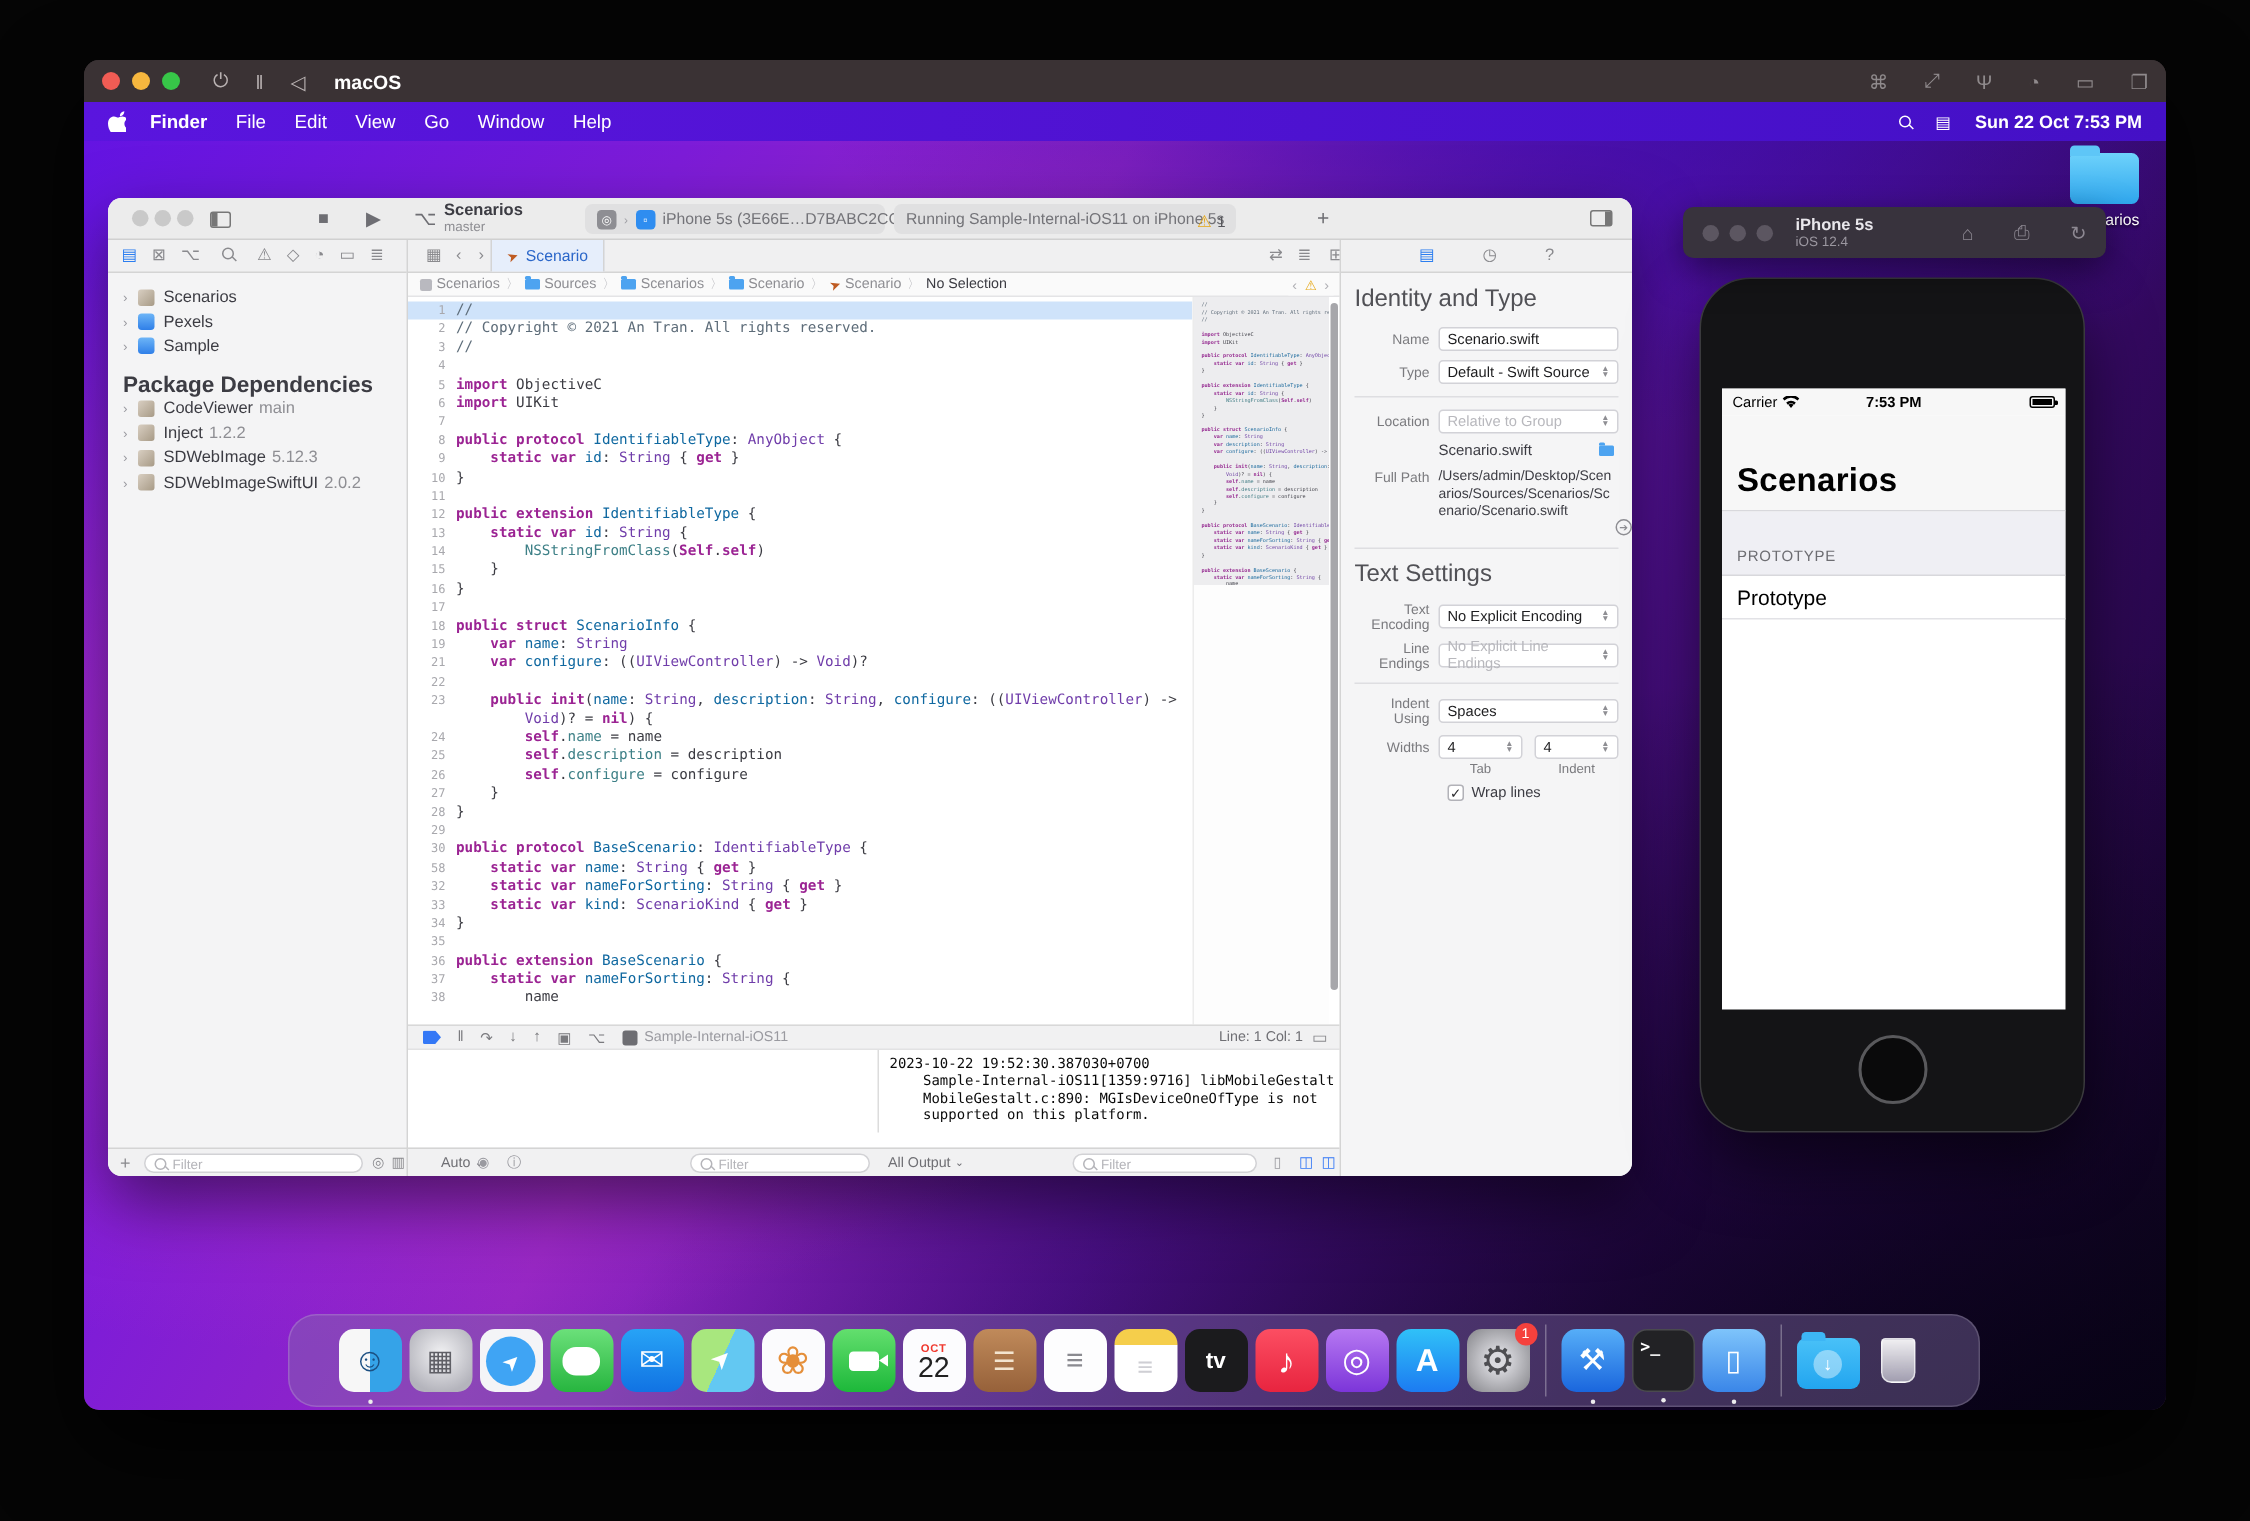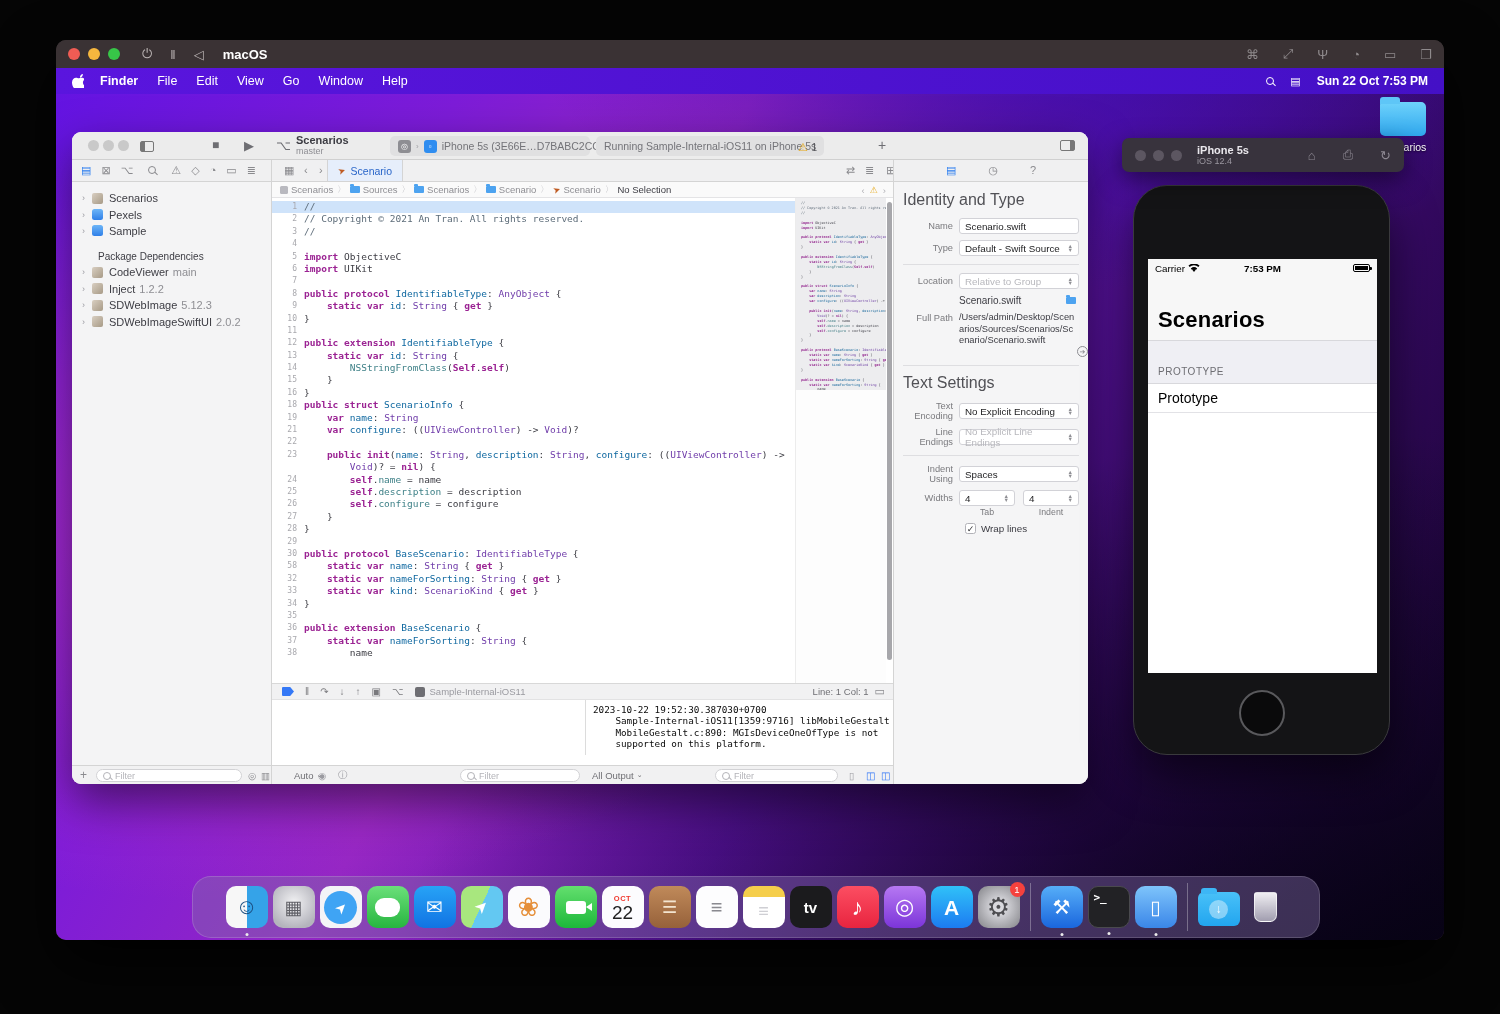--- a/index.html
+++ b/index.html
@@ -69,21 +69,21 @@
   .mini-folder{display:inline-block;width:10px;height:7px;background:#4da3f0;border-radius:1px;margin-right:3px;position:relative}
   .mini-folder::before{content:"";position:absolute;top:-2px;left:0;width:4px;height:2px;background:#4da3f0;border-radius:1px 1px 0 0}
 
   
   .navlist{position:absolute;left:0;top:50px;width:199px;height:583px;background:#f4f4f5;padding-top:8px;overflow:hidden}
   .nav-row{height:16.4px;display:flex;align-items:center;padding-left:10px;font-size:11px;color:#3c3c43;white-space:nowrap}
   .nav-dis{color:#9a9aa0;font-size:9px;width:10px;flex:none}
   .nav-cube{width:11px;height:11px;border-radius:2px;background:linear-gradient(135deg,#d9cfc2,#a79a86);margin-right:6px;flex:none}
   .nav-app{width:11px;height:11px;border-radius:2.5px;background:linear-gradient(180deg,#6db5f7,#2f7fe8);margin-right:6px;flex:none}
   .nav-ver{color:#8e8e93;margin-left:4px}
-  .nav-header{height:16px;display:flex;align-items:center;padding-left:26px;font-size:10px;font-weight:normal;color:#3c3c43;margin-top:9px}
+  .nav-header{height:16px;display:flex;align-items:center;padding-left:10px;font-size:15px;font-weight:bold;color:#3c3c43;margin-top:9px}
 
   
   .code{position:absolute;left:200px;top:66px;width:523px;height:485px;background:#fff;font-family:"DejaVu Sans Mono",monospace;font-size:9.5px;line-height:12.4px;overflow:hidden;padding-top:3px}
   .code-row{display:flex;height:12.4px;white-space:pre}
   .code-row.hl{background:#cfe3fa}
   .code-ln{width:32px;text-align:right;padding-right:7px;color:#a8a8ad;font-size:8px;flex:none}
   .code-tx{flex:1;overflow:hidden}
   .cm{color:#5d6c79}.kw{color:#9b2393;font-weight:bold}.tp{color:#0f68a0}.sd{color:#703daa}.mb{color:#3e8087}
 
   .minimap{position:absolute;left:723px;top:66px;width:91px;height:485px;background:#fdfdfd;border-left:1px solid #ececec;overflow:hidden}
@@ -371,20 +371,21 @@
           <div class="code-row"><span class="code-ln">7</span><span class="code-tx"></span></div>
           <div class="code-row"><span class="code-ln">8</span><span class="code-tx"><span class="kw">public protocol</span><span> </span><span class="tp">IdentifiableType</span><span>: </span><span class="sd">AnyObject</span><span> {</span></span></div>
           <div class="code-row"><span class="code-ln">9</span><span class="code-tx"><span>    </span><span class="kw">static var</span><span> </span><span class="tp">id</span><span>: </span><span class="sd">String</span><span> { </span><span class="kw">get</span><span> }</span></span></div>
           <div class="code-row"><span class="code-ln">10</span><span class="code-tx"><span>}</span></span></div>
           <div class="code-row"><span class="code-ln">11</span><span class="code-tx"></span></div>
           <div class="code-row"><span class="code-ln">12</span><span class="code-tx"><span class="kw">public extension</span><span> </span><span class="tp">IdentifiableType</span><span> {</span></span></div>
           <div class="code-row"><span class="code-ln">13</span><span class="code-tx"><span>    </span><span class="kw">static var</span><span> </span><span class="tp">id</span><span>: </span><span class="sd">String</span><span> {</span></span></div>
           <div class="code-row"><span class="code-ln">14</span><span class="code-tx"><span>        </span><span class="mb">NSStringFromClass</span><span>(</span><span class="kw">Self</span><span>.</span><span class="kw">self</span><span>)</span></span></div>
           <div class="code-row"><span class="code-ln">15</span><span class="code-tx"><span>    }</span></span></div>
           <div class="code-row"><span class="code-ln">16</span><span class="code-tx"><span>}</span></span></div>
+          <div class="code-row"><span class="code-ln">17</span><span class="code-tx"></span></div>
           <div class="code-row"><span class="code-ln">18</span><span class="code-tx"><span class="kw">public struct</span><span> </span><span class="tp">ScenarioInfo</span><span> {</span></span></div>
           <div class="code-row"><span class="code-ln">19</span><span class="code-tx"><span>    </span><span class="kw">var</span><span> </span><span class="tp">name</span><span>: </span><span class="sd">String</span></span></div>
           <div class="code-row"><span class="code-ln">21</span><span class="code-tx"><span>    </span><span class="kw">var</span><span> </span><span class="tp">configure</span><span>: ((</span><span class="sd">UIViewController</span><span>) -&gt; </span><span class="sd">Void</span><span>)?</span></span></div>
           <div class="code-row"><span class="code-ln">22</span><span class="code-tx"></span></div>
           <div class="code-row"><span class="code-ln">23</span><span class="code-tx"><span>    </span><span class="kw">public init</span><span>(</span><span class="tp">name</span><span>: </span><span class="sd">String</span><span>, </span><span class="tp">description</span><span>: </span><span class="sd">String</span><span>, </span><span class="tp">configure</span><span>: ((</span><span class="sd">UIViewController</span><span>) -&gt;</span></span></div>
           <div class="code-row"><span class="code-ln"></span><span class="code-tx"><span>        </span><span class="sd">Void</span><span>)? = </span><span class="kw">nil</span><span>) {</span></span></div>
           <div class="code-row"><span class="code-ln">24</span><span class="code-tx"><span>        </span><span class="kw">self</span><span>.</span><span class="mb">name</span><span> = name</span></span></div>
           <div class="code-row"><span class="code-ln">25</span><span class="code-tx"><span>        </span><span class="kw">self</span><span>.</span><span class="mb">description</span><span> = description</span></span></div>
           <div class="code-row"><span class="code-ln">26</span><span class="code-tx"><span>        </span><span class="kw">self</span><span>.</span><span class="mb">configure</span><span> = configure</span></span></div>
           <div class="code-row"><span class="code-ln">27</span><span class="code-tx"><span>    }</span></span></div>

